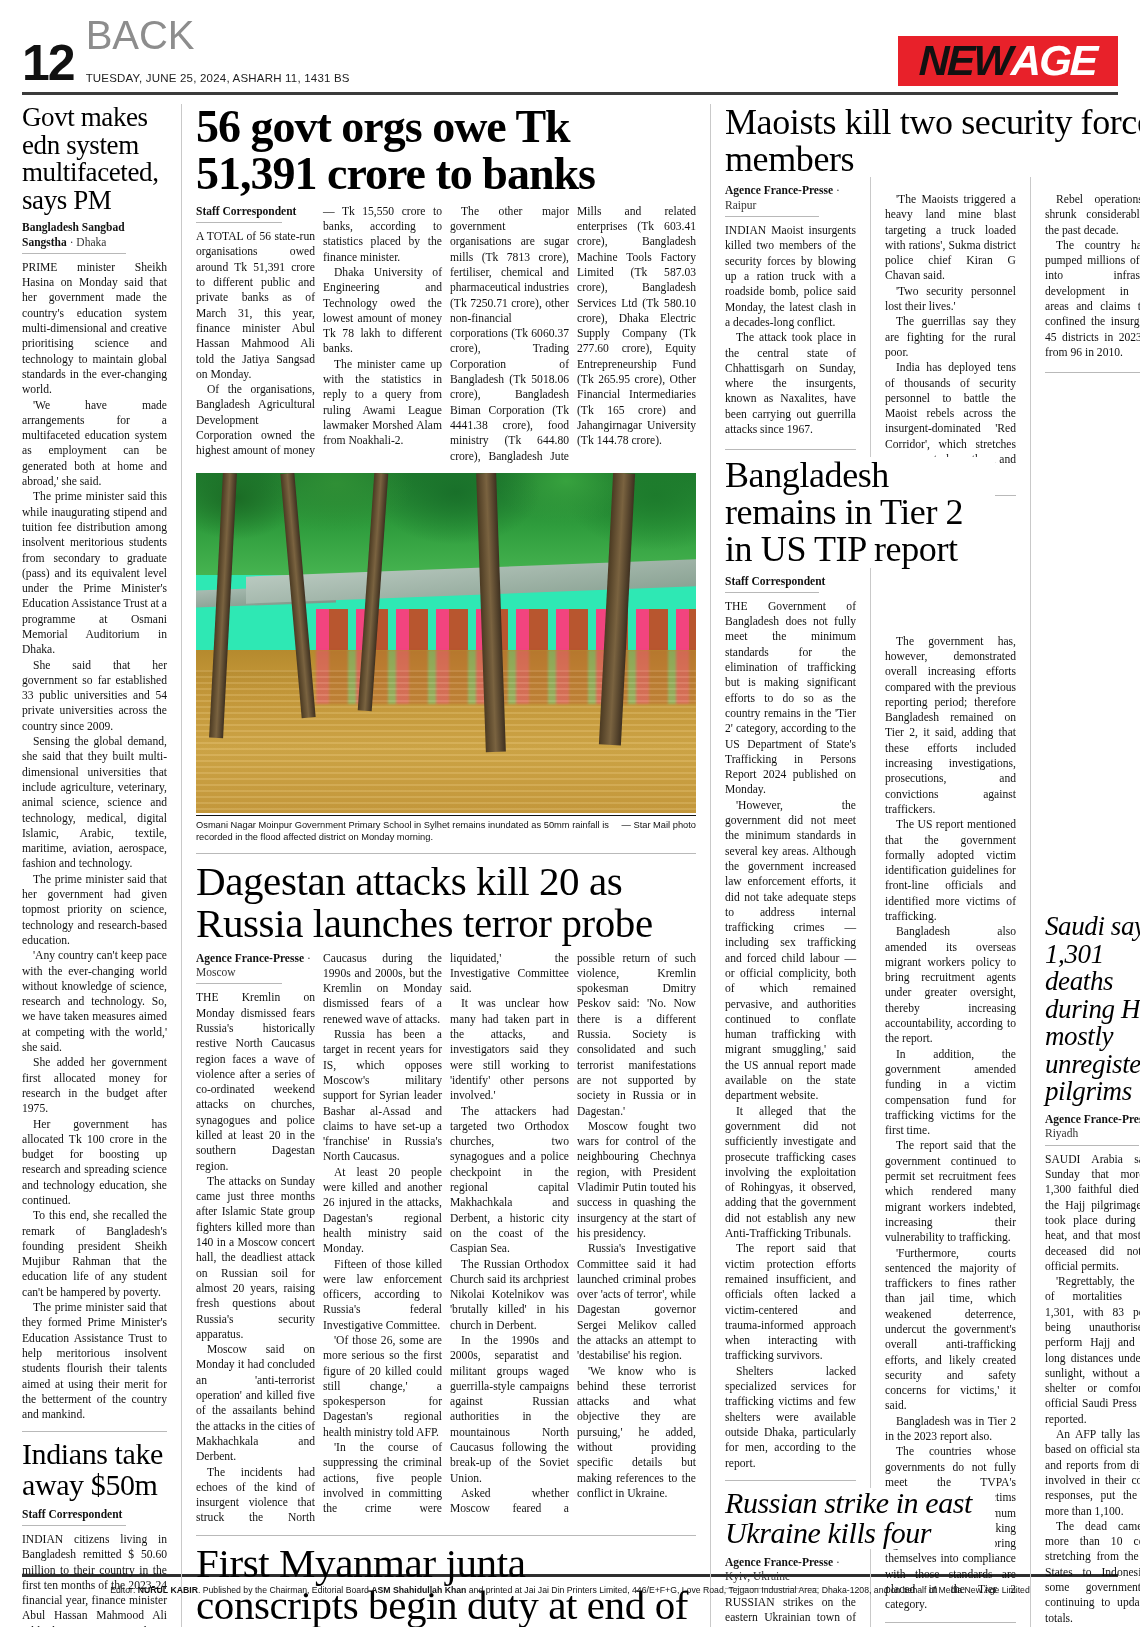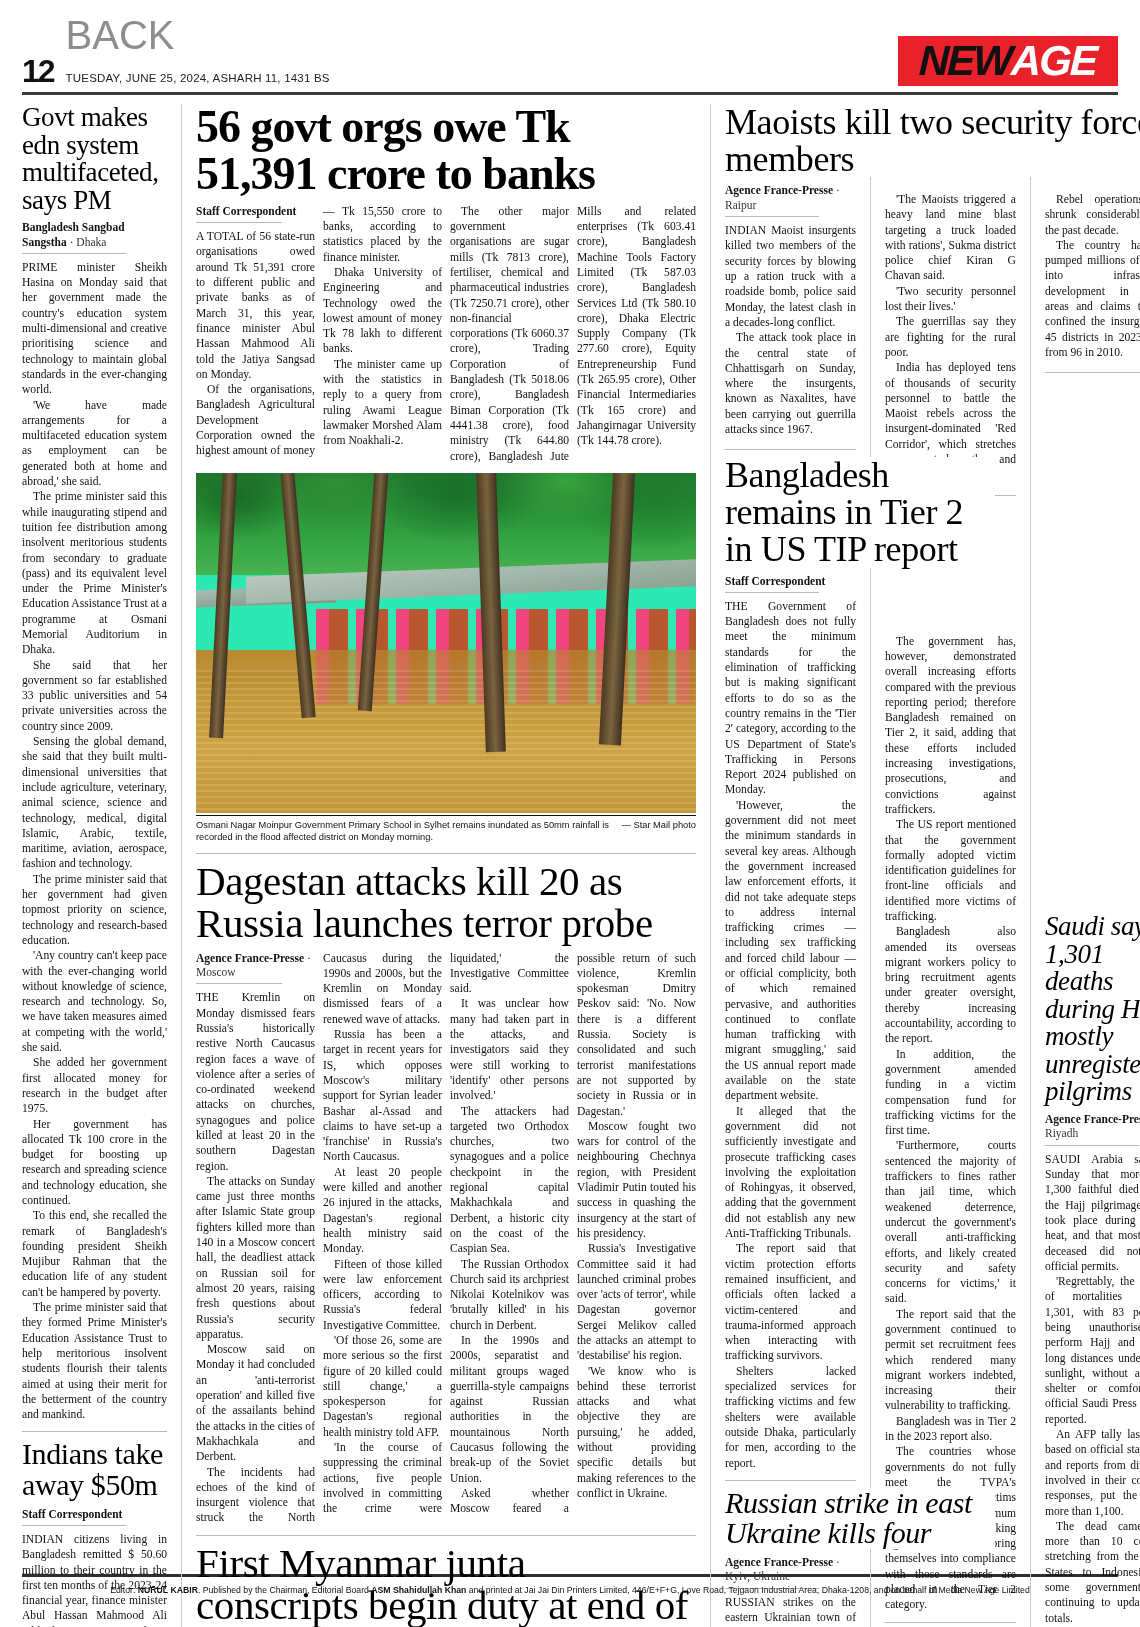--- a/index.html
+++ b/index.html
@@ -10,21 +10,21 @@
     color: #111;
     overflow: hidden;
   }
   .page { width: 1140px; height: 1627px; padding: 18px 22px 0 22px; position: relative; }
 
   
   .masthead { display: flex; align-items: flex-end; justify-content: space-between; height: 68px; }
   .mh-left { display: flex; align-items: flex-end; gap: 12px; }
   .page-num {
     font-family: "Liberation Sans", sans-serif;
-    font-size: 32px; font-weight: 700; line-height: 0.92; color: #111;
+    font-size: 50px; font-weight: 700; line-height: 0.92; color: #111;
     letter-spacing: -2px;
   }
   .mh-textblock { padding-bottom: 2px; }
   .section-name {
     font-family: "Liberation Sans", sans-serif;
     font-size: 40px; font-weight: 400; color: #8d8d8d; line-height: 0.95;
     letter-spacing: 0px;
   }
   .issue-date {
     font-family: "Liberation Sans", sans-serif;
@@ -346,22 +346,22 @@
         <p>India has deployed tens of thousands of security personnel to battle the Maoist rebels across the insurgent-dominated 'Red Corridor', which stretches across central, southern and eastern states.</p>
       </div>
 
       <div class="hr-thin" style="margin-top:12px;"></div>
 
       <div class="bodytext" style="margin-top:138px;">
         <p>The government has, however, demonstrated overall increasing efforts compared with the previous reporting period; therefore Bangladesh remained on Tier 2, it said, adding that these efforts included increasing investigations, prosecutions, and convictions against traffickers.</p>
         <p>The US report mentioned that the government formally adopted victim identification guidelines for front-line officials and identified more victims of trafficking.</p>
         <p>Bangladesh also amended its overseas migrant workers policy to bring recruitment agents under greater oversight, thereby increasing accountability, according to the report.</p>
         <p>In addition, the government amended funding in a victim compensation fund for trafficking victims for the first time.</p>
+        <p>The report said that the government continued to permit set recruitment fees which rendered many migrant workers indebted, increasing their vulnerability to trafficking.</p>
         <p>'Furthermore, courts sentenced the majority of traffickers to fines rather than jail time, which weakened deterrence, undercut the government's overall anti-trafficking efforts, and likely created security and safety concerns for victims,' it said.</p>
-        <p>The report said that the government continued to permit set recruitment fees which rendered many migrant workers indebted, increasing their vulnerability to trafficking.</p>
         <p>Bangladesh was in Tier 2 in the 2023 report also.</p>
         <p>The countries whose governments do not fully meet the TVPA's (trafficking victims protection act) minimum standards but are making significant efforts to bring themselves into compliance with those standards are placed in the Tier 2 category.</p>
       </div>
 
       <div class="hr-thin"></div>
 
     </div>
 
     <div class="vrule"></div>
 

